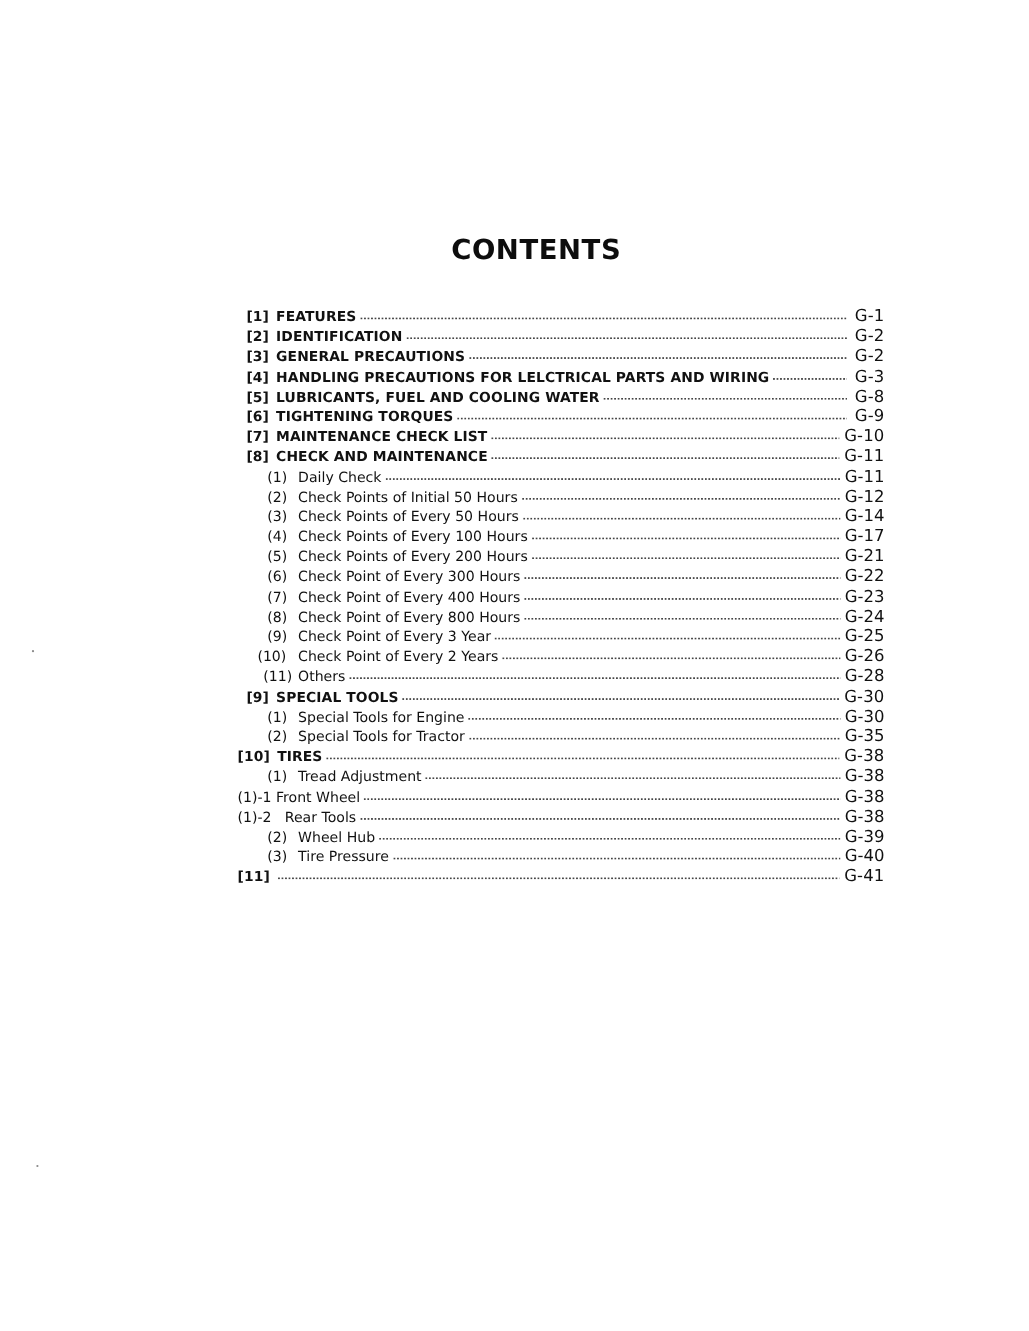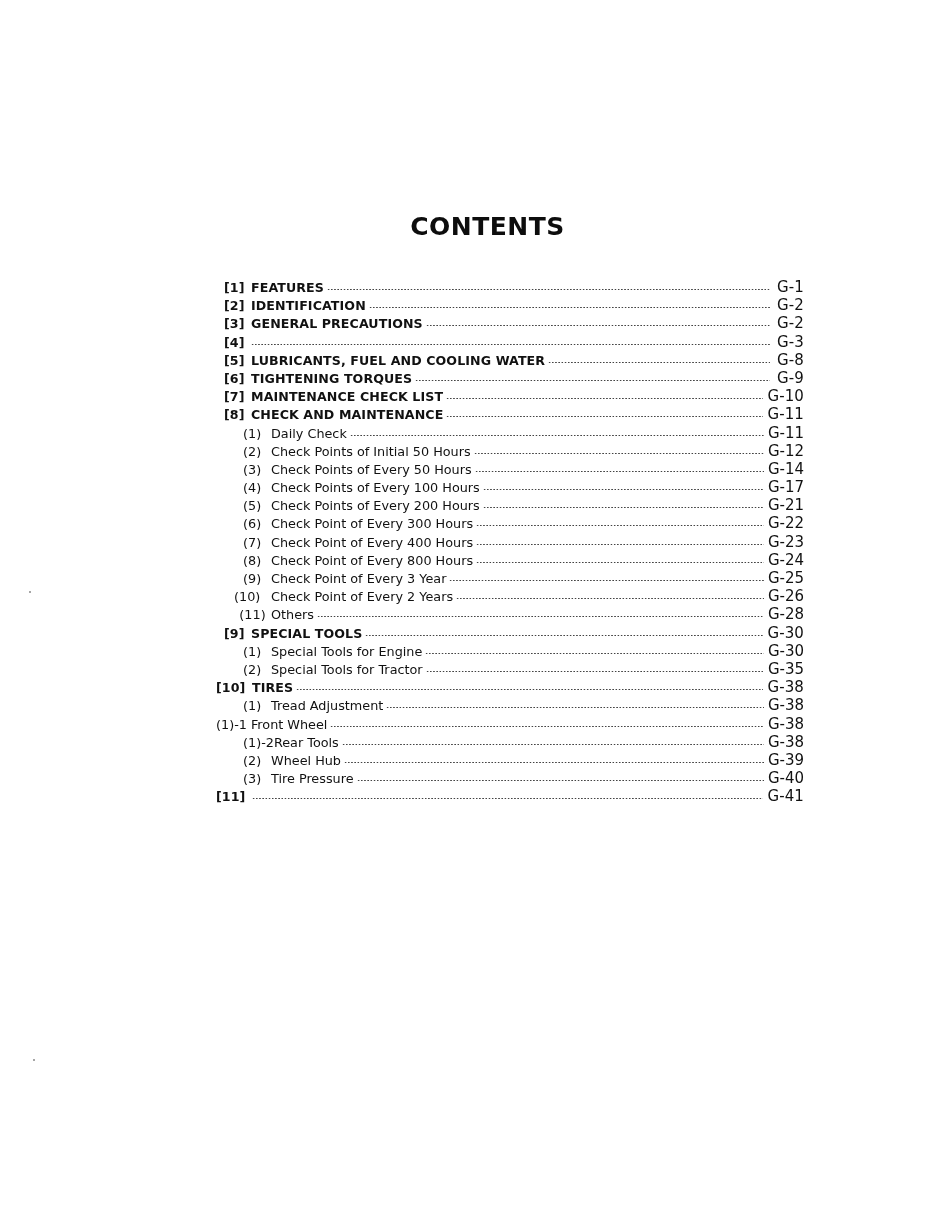--- a/index.html
+++ b/index.html
@@ -103,20 +103,21 @@
       <span class="page">G-2</span>
     </div>
     <div class="toc-row section">
       <span class="num" style="margin-left: 8px; width: 27px;">[3]</span>
       <span class="label">GENERAL PRECAUTIONS</span>
       <span class="leader"></span>
       <span class="page">G-2</span>
     </div>
     <div class="toc-row section">
       <span class="num" style="margin-left: 8px; width: 27px;">[4]</span>
+      <span class="label">HANDLING PRECAUTIONS FOR LELCTRICAL PARTS AND WIRING</span>
       <span class="leader"></span>
       <span class="page">G-3</span>
     </div>
     <div class="toc-row section">
       <span class="num" style="margin-left: 8px; width: 27px;">[5]</span>
       <span class="label">LUBRICANTS, FUEL AND COOLING WATER</span>
       <span class="leader"></span>
       <span class="page">G-8</span>
     </div>
     <div class="toc-row section">
@@ -233,21 +234,21 @@
       <span class="leader"></span>
       <span class="page">G-38</span>
     </div>
     <div class="toc-row sub">
       <span class="num" style="width: auto; padding-right: 4px;">(1)-1</span>
       <span class="label">Front Wheel</span>
       <span class="leader"></span>
       <span class="page">G-38</span>
     </div>
     <div class="toc-row sub">
-      <span class="num" style="margin-left: 27px; width: auto; padding-right: 0; text-align: center;">(1)-2</span>
+      <span class="num" style="width: auto; padding-right: 12px; text-align: center;">(1)-2</span>
       <span class="label">Rear Tools</span>
       <span class="leader"></span>
       <span class="page">G-38</span>
     </div>
     <div class="toc-row sub">
       <span class="num" style="margin-left: 27px; width: 28px;">(2)</span>
       <span class="label">Wheel Hub</span>
       <span class="leader"></span>
       <span class="page">G-39</span>
     </div>

